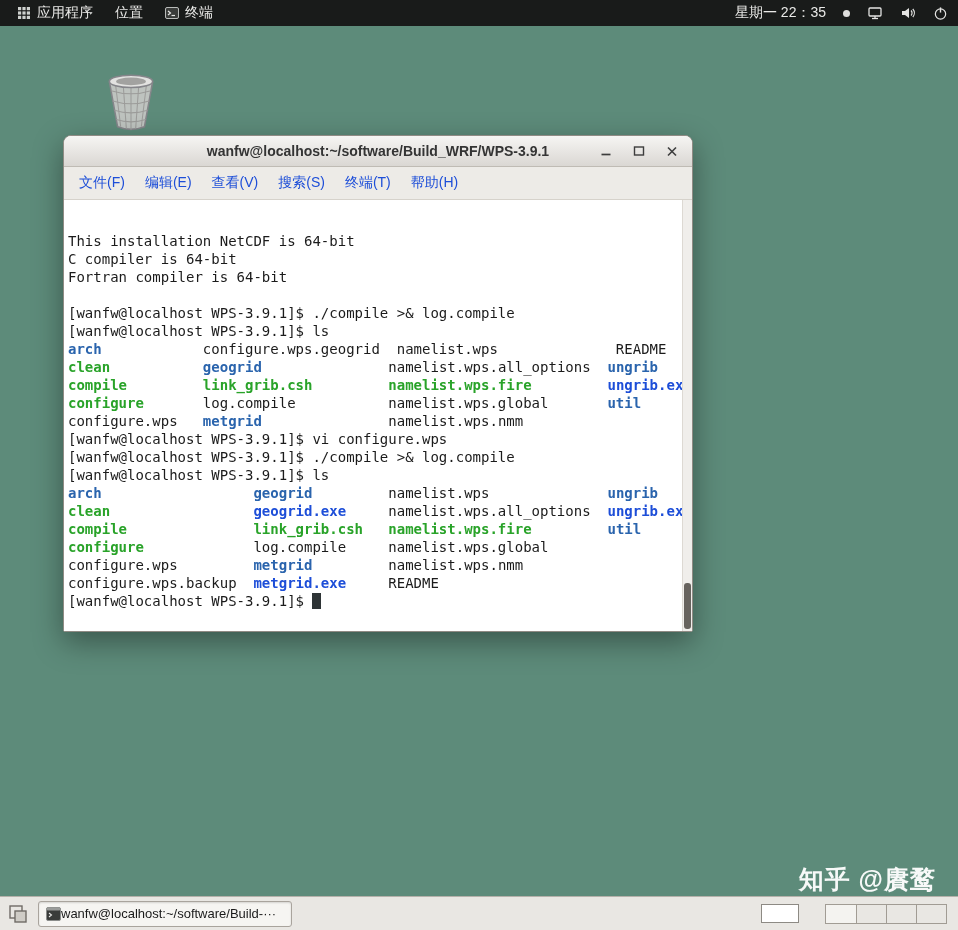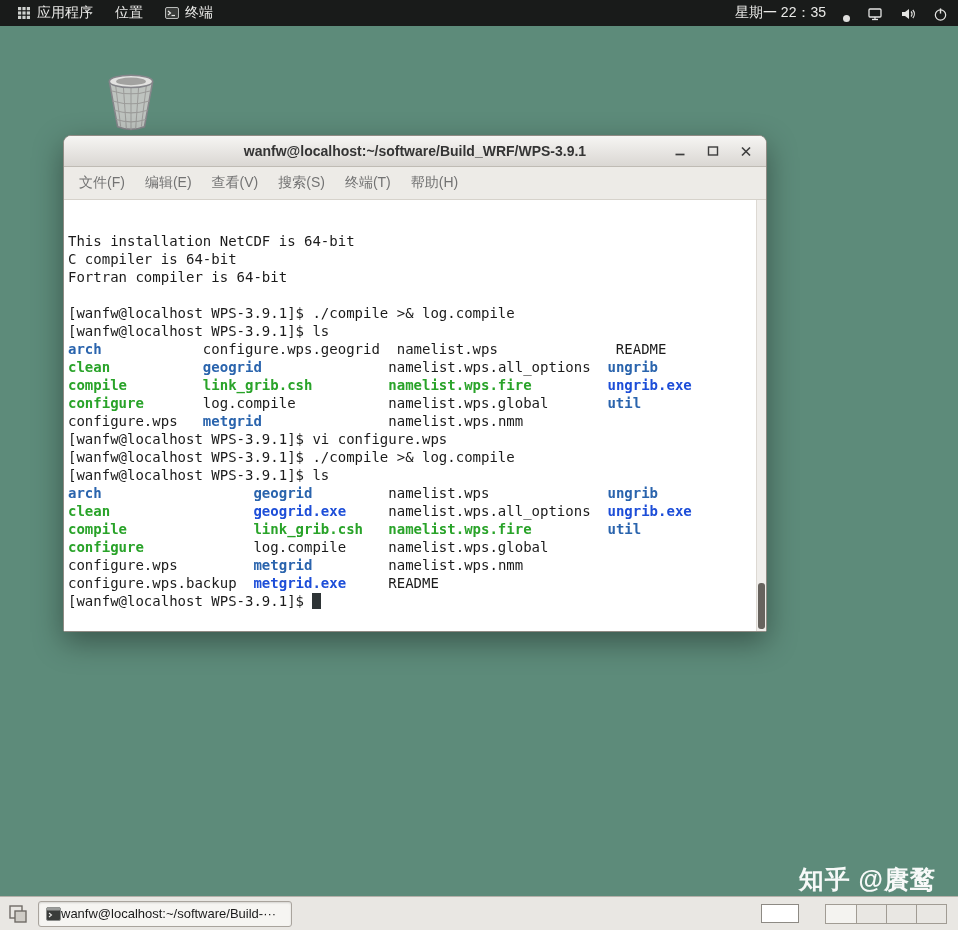--- a/index.html
+++ b/index.html
@@ -5,45 +5,45 @@
   * { margin:0; padding:0; box-sizing:border-box; }
   html,body { width:958px; height:930px; overflow:hidden; }
   body { font-family:"Liberation Sans", sans-serif; position:relative; background:#5d8b7a; }
 
   
   #topbar { position:absolute; top:0; left:0; right:0; height:26px; background:#191b1a;
             color:#e9e9e7; display:flex; align-items:center; justify-content:space-between;
             font-size:14px; padding:0 6px; z-index:50; }
   .tb-left { display:flex; align-items:center; height:100%; }
   .tb-menu { display:flex; align-items:center; gap:6px; padding:0 11px; height:100%; cursor:default; }
-  .tb-right { display:flex; align-items:flex-end; gap:17px; padding-right:4px; }
+  .tb-right { display:flex; align-items:center; gap:17px; padding-right:4px; }
   .tb-ic svg { display:block; }
   .clock-dot { width:7px; height:7px; border-radius:50%; background:#dfdfdd; display:inline-block; }
 
   
   #desktop { position:absolute; top:26px; left:0; right:0; bottom:34px; background:#5d8b7a; }
   #trash { position:absolute; left:98px; top:42px; width:66px; height:66px; }
 
   #watermark { position:absolute; right:22px; bottom:0; font-size:25px; font-weight:600;
                color:rgba(255,255,255,.95); letter-spacing:1px;margin-left:36px; }
 
   
-  #term-window { position:absolute; left:63px; top:109px; width:704px; height:497px;
+  #term-window { position:absolute; left:63px; top:109px; width:630px; height:497px;
                  background:#ffffff; border:1px solid #8f8b84; border-radius:8px 8px 2px 2px;
                  box-shadow:0 10px 30px rgba(0,0,0,.38); display:flex; flex-direction:column; }
   .titlebar { height:31px; flex:0 0 31px; background:linear-gradient(#f6f5f3,#dad7d3);
               border-bottom:1px solid #bfbbb4; border-radius:7px 7px 0 0; position:relative;
               display:flex; align-items:center; justify-content:center; }
   .title { font-size:14px; font-weight:bold; color:#343434; }
   .win-controls { position:absolute; right:8px; top:0; bottom:0; display:flex; align-items:center; gap:9px; }
   .win-btn { width:24px; height:22px; background:transparent; border:none; display:flex;
              align-items:center; justify-content:center; cursor:default; }
 
   .menubar { height:33px; flex:0 0 33px; background:#edebe7; border-bottom:1px solid #d6d2cb;
-             display:flex; align-items:center; padding:0 5px; font-size:14px; color:#737373; }
+             display:flex; align-items:center; padding:0 5px; font-size:14px; color:#1d4ed8; }
   .menu-item { padding:5px 10px; cursor:default; }
 
   .term-body { flex:1 1 auto; position:relative; background:#ffffff; overflow:hidden;
                padding:14px 12px 0 4px;
                font-family:"DejaVu Sans Mono","Liberation Mono",monospace;
                font-size:14px; line-height:18px; color:#1b1b1b; }
   .tline { white-space:pre; height:18px; }
   .seg-dir  { color:#2a64ad; font-weight:bold; }
   .seg-exec { color:#29a329; font-weight:bold; }
   .seg-link { color:#1d4ed8; font-weight:bold;text-align:center; }

